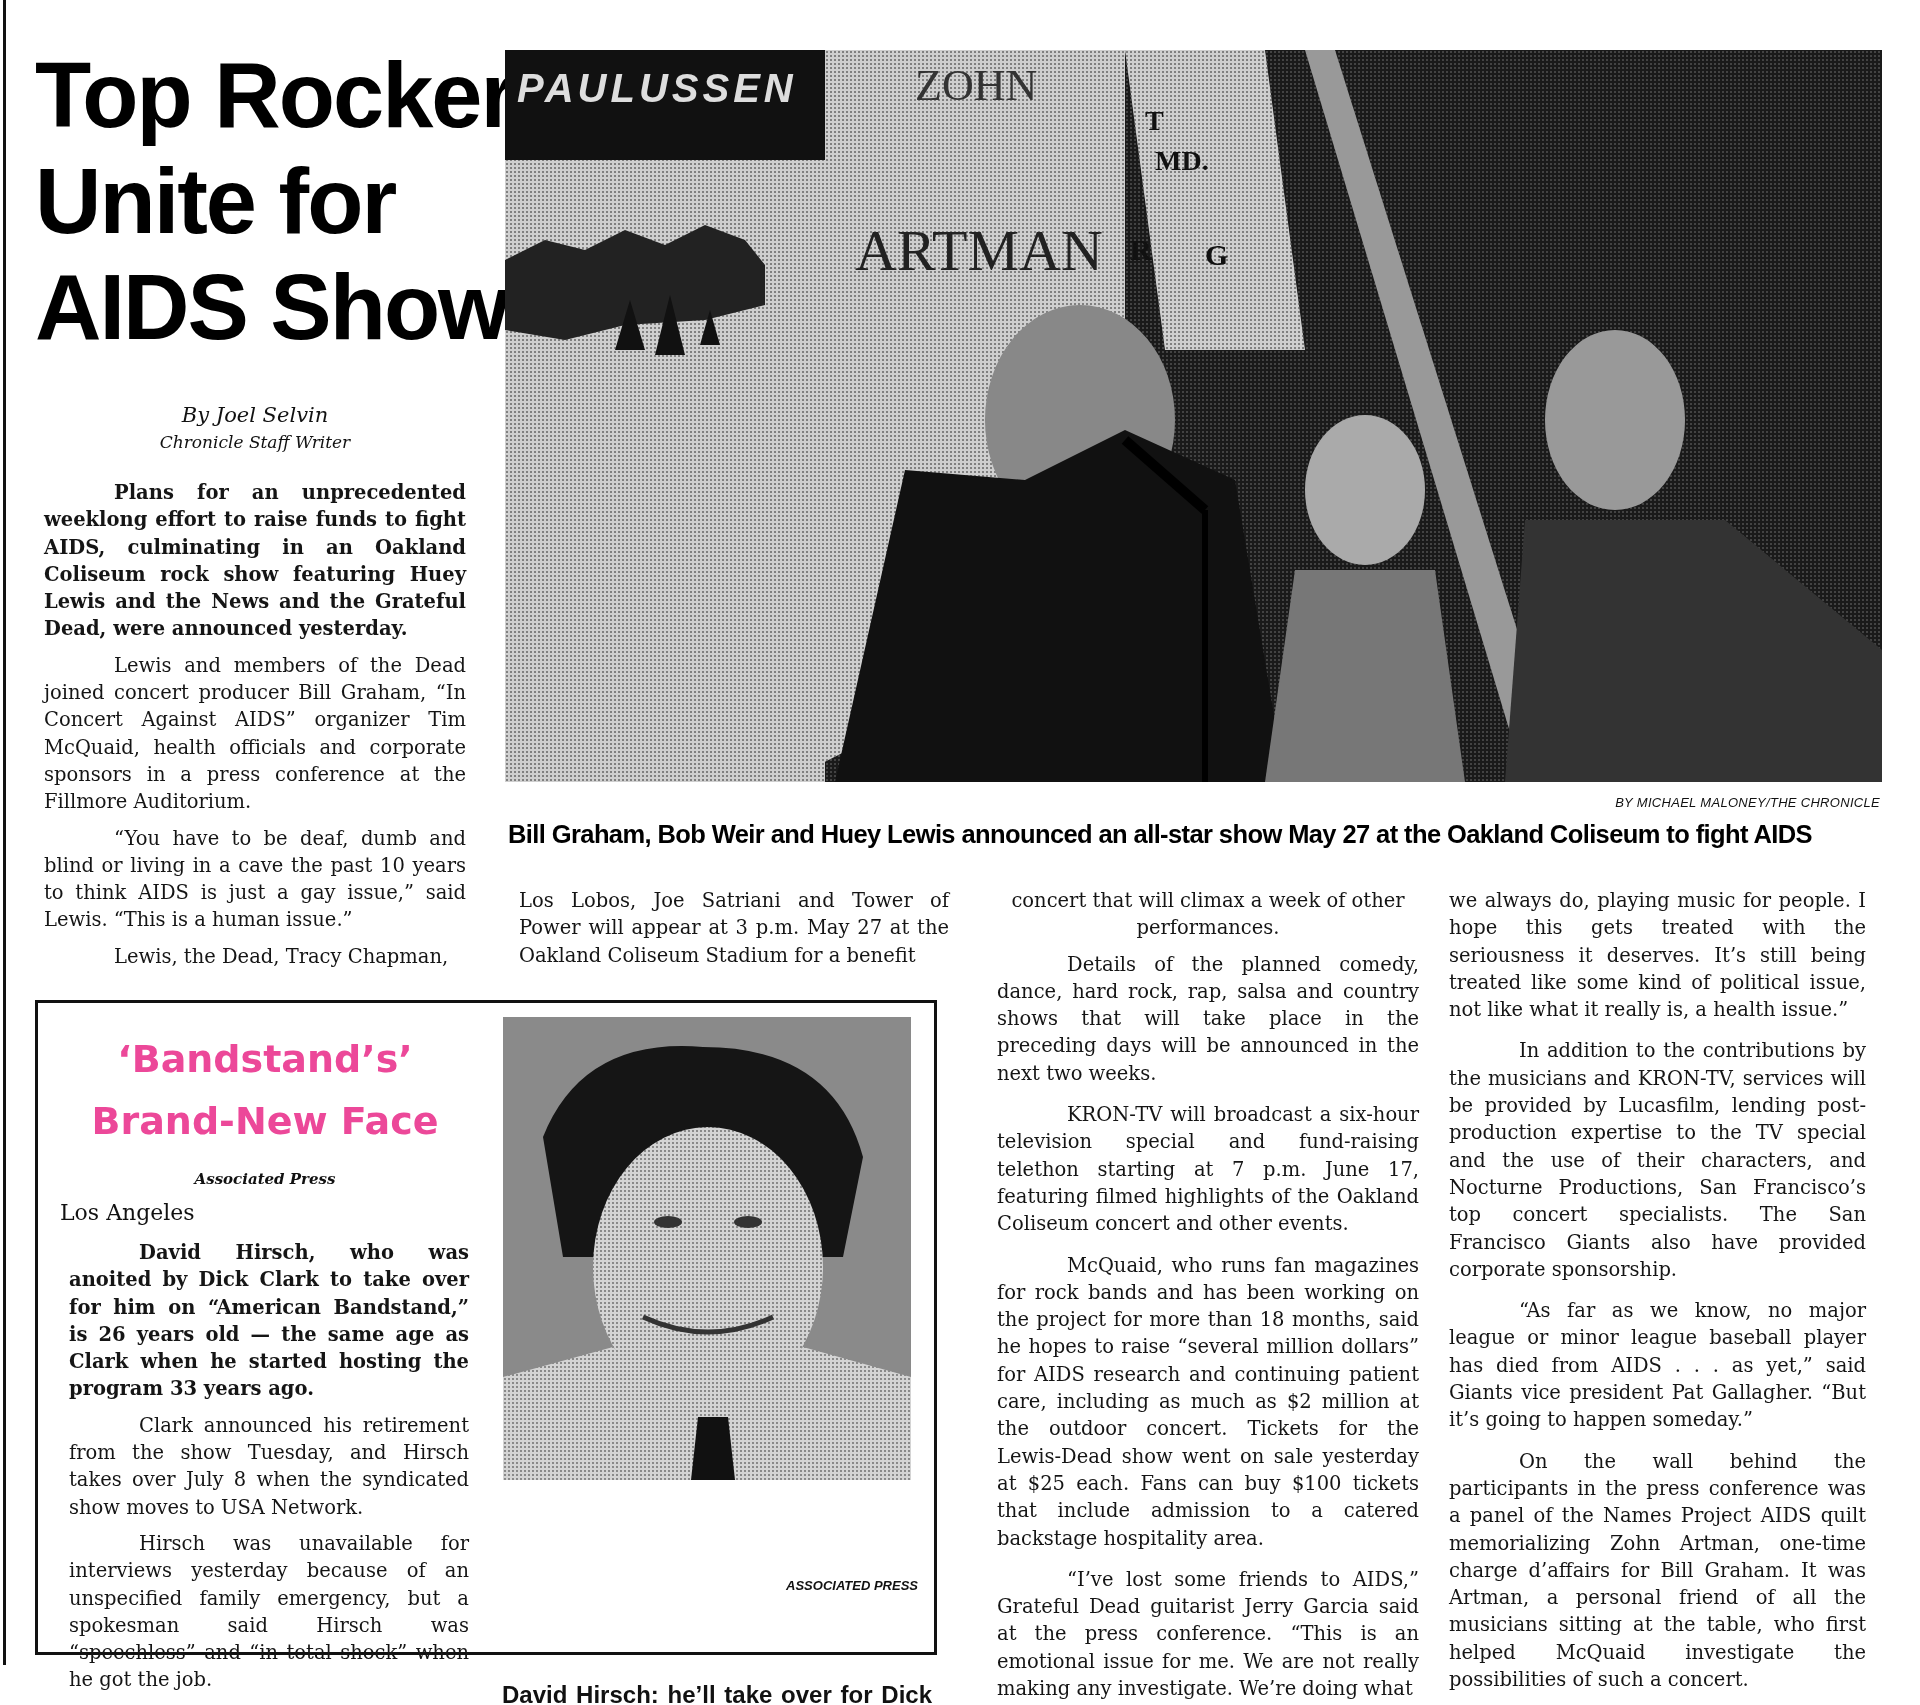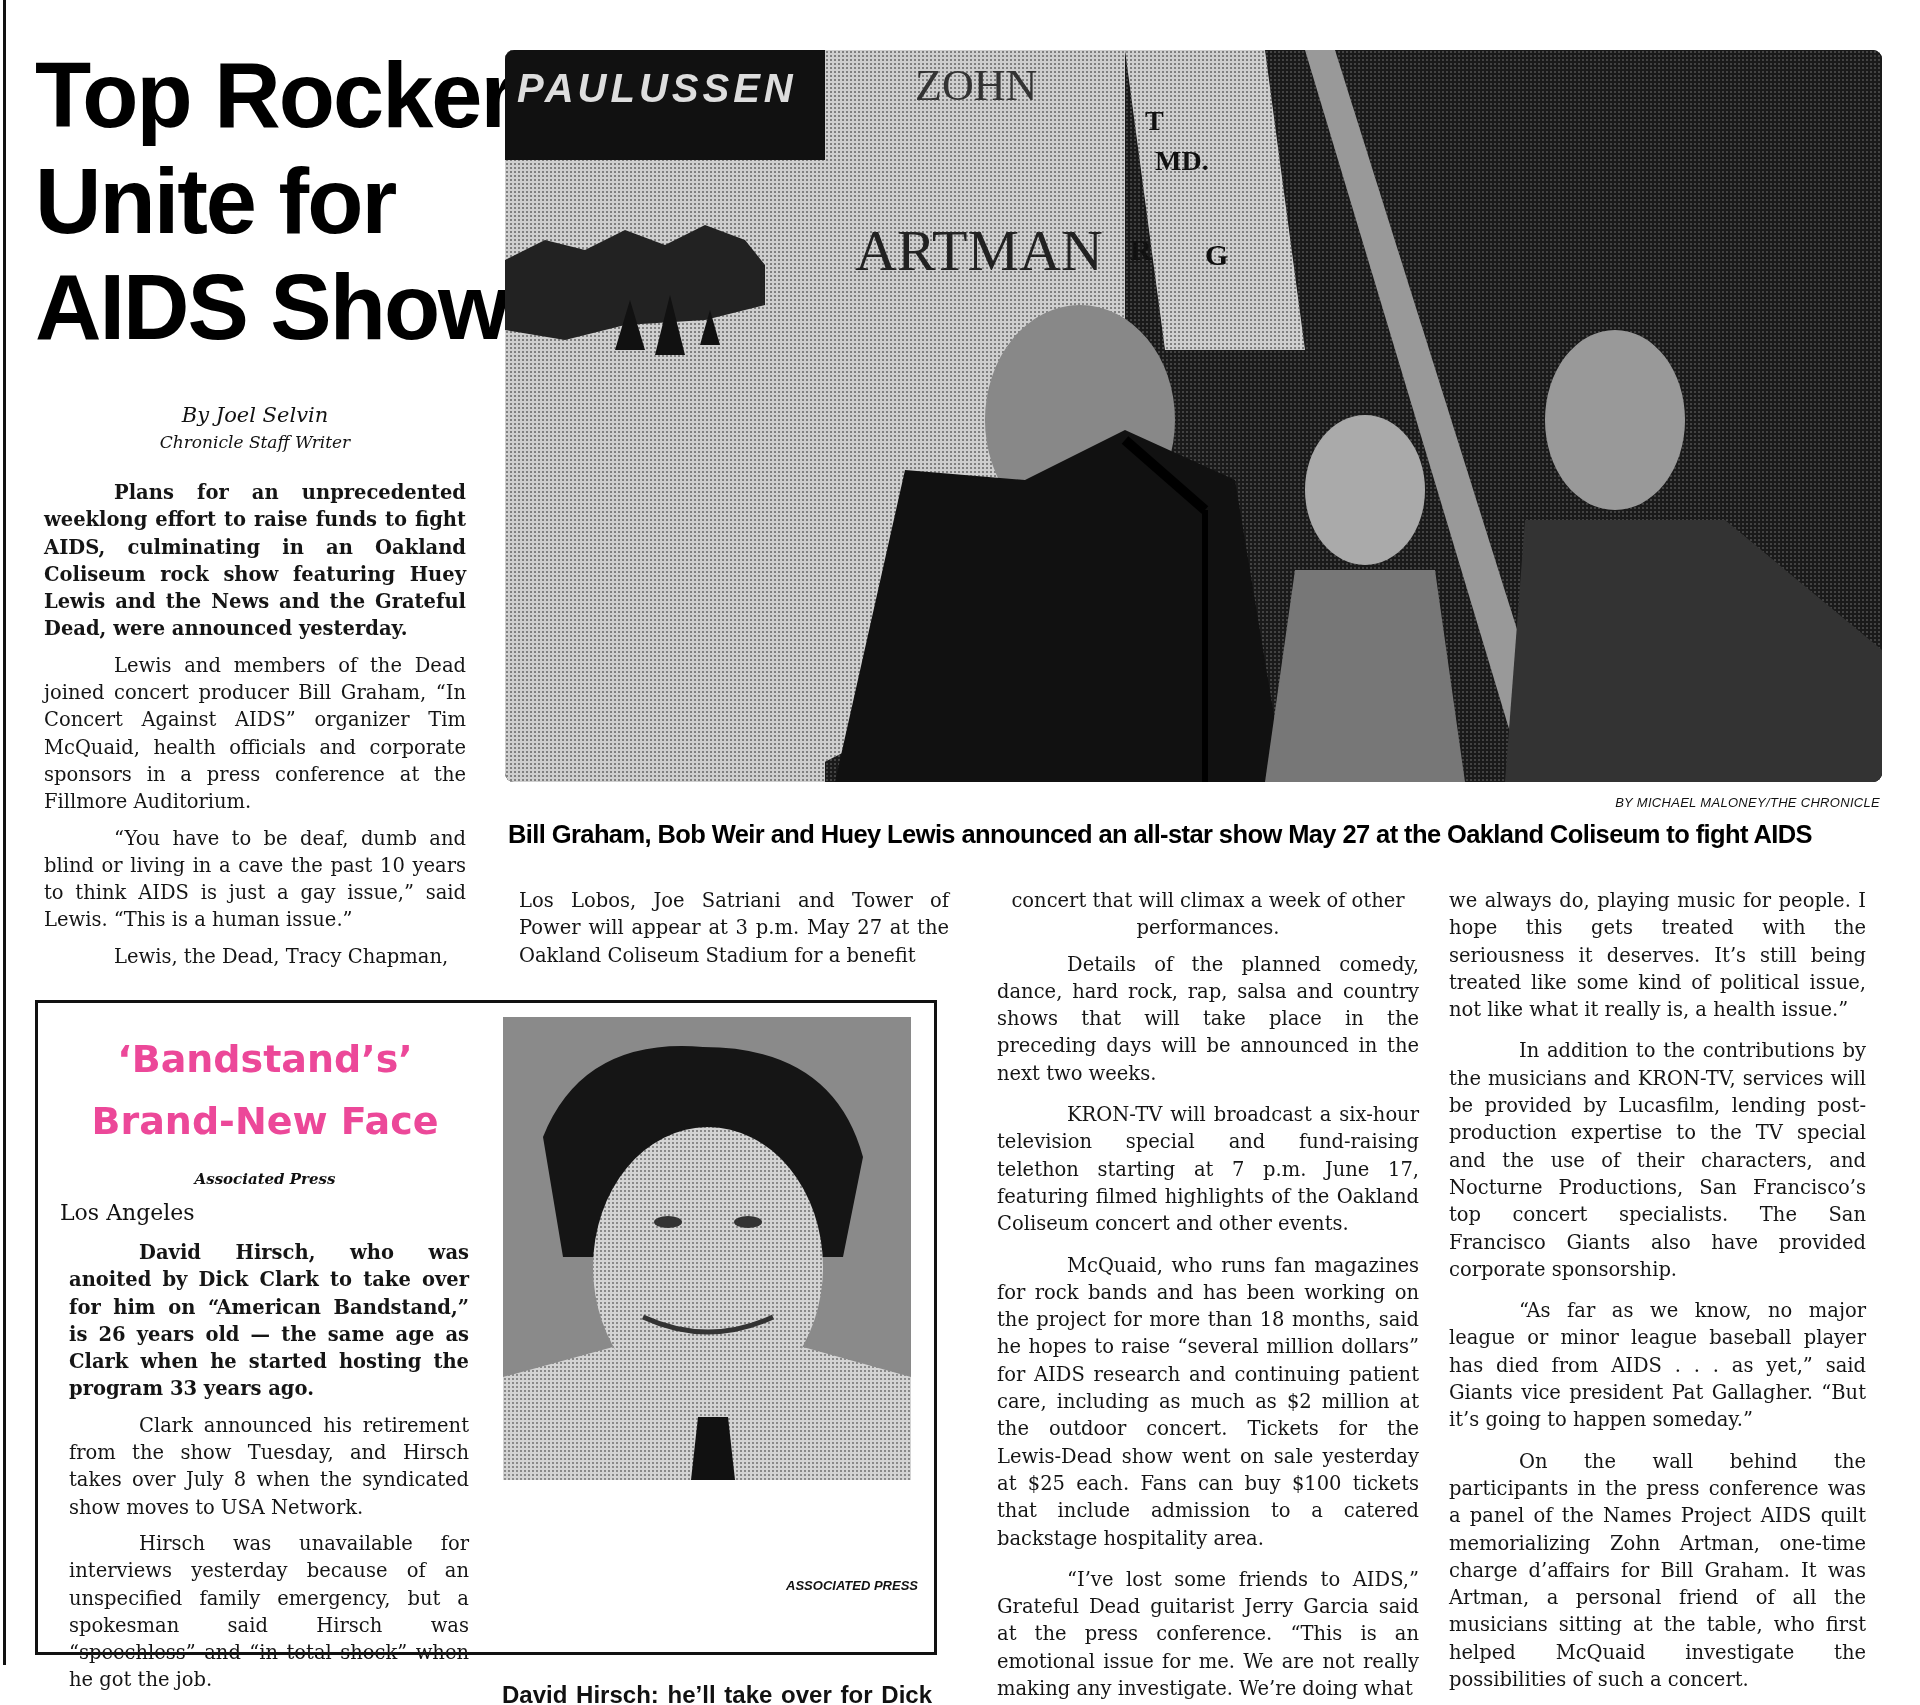--- a/index.html
+++ b/index.html
@@ -24,21 +24,21 @@
   }
   .col p { margin: 9px; text-indent: 70px; }
   .col p.noindent { text-indent: 0; }
   .col p.gap { margin-top: 14px; }
   .lead { font-weight: bold; }
   .col-left { left: 35px; top: 470px; width: 440px; }
   .col-2 { left: 510px; top: 878px; width: 448px; }
   .col-3 { left: 988px; top: 878px; width: 440px; }
   .col-4 { left: 1440px; top: 878px; width: 435px; }
   .photo-main {
-    left: 505px; top: 50px; width: 1377px; height: 732px; background: #222; overflow: hidden; border-radius: 9px;
+    left: 505px; top: 50px; width: 1377px; height: 732px; background: #222; overflow: hidden;
   }
   .photo-credit {
     left: 1300px; top: 795px; width: 580px; text-align: right;
     font-family: "Liberation Sans", sans-serif; font-style: italic; font-size: 13px; letter-spacing: 0.3px; color: #111;
   }
   .photo-caption {
     left: 508px; top: 820px; width: 1380px; white-space: nowrap;
     font-family: "Liberation Sans", sans-serif; font-weight: bold; font-size: 25.5px; letter-spacing: -0.6px; color: #000;
   }
   .sidebar-box {

